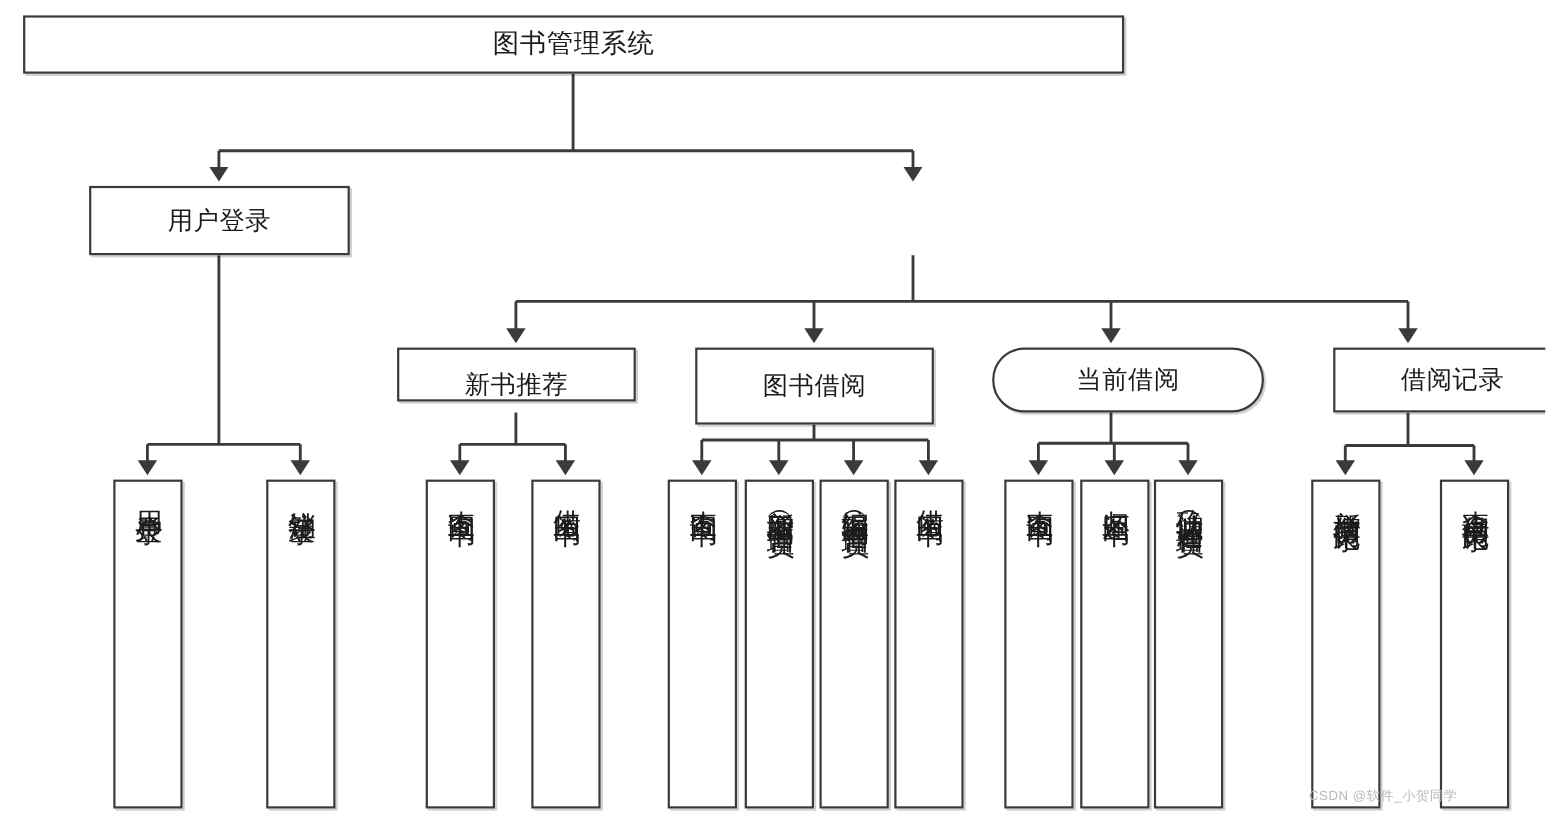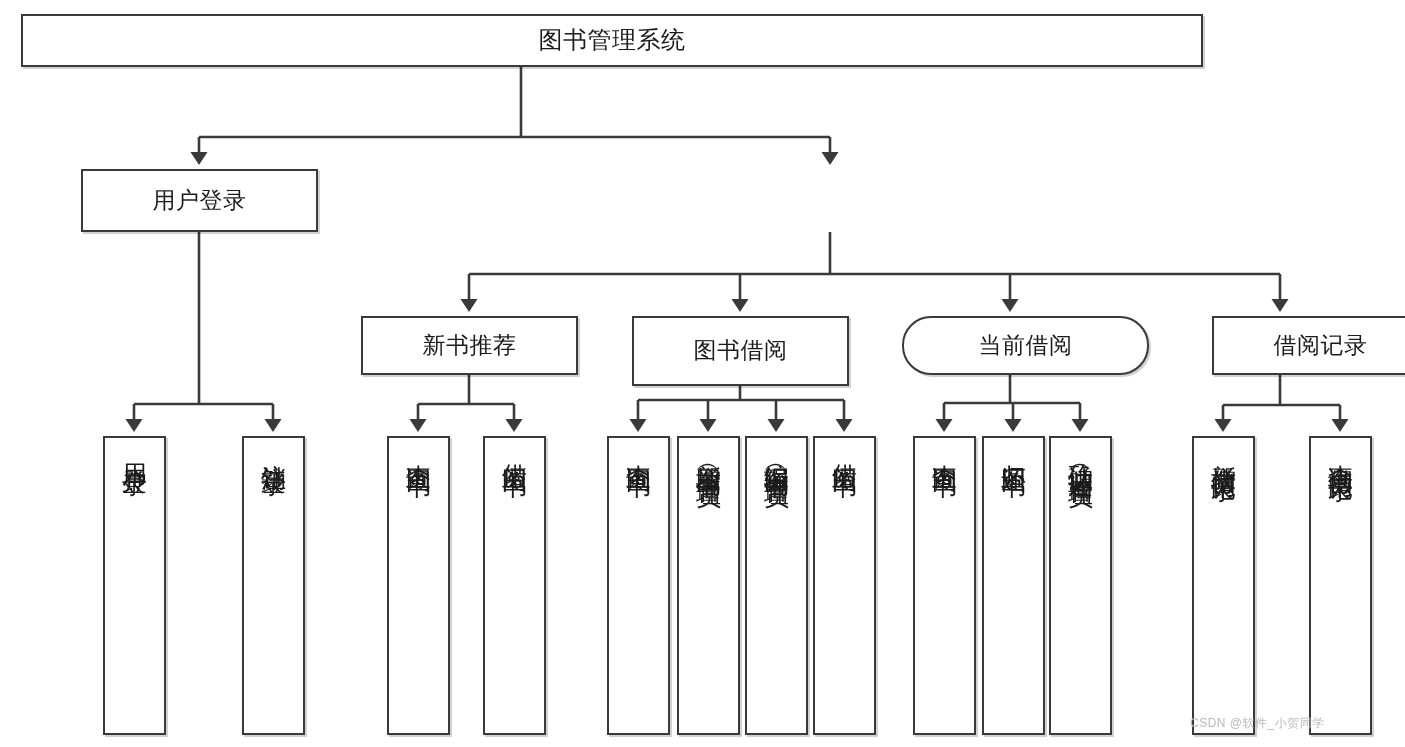--- a/index.html
+++ b/index.html
@@ -119,29 +119,29 @@
       <path d="M1013,403 L1013,425" marker-end="url(#arrow)"></path>
       <path d="M1080,403 L1080,425" marker-end="url(#arrow)"></path>
 
       <path d="M1280,375 L1280,405"></path>
       <path d="M1223,405 L1340,405"></path>
       <path d="M1223,405 L1223,425" marker-end="url(#arrow)"></path>
       <path d="M1340,405 L1340,425" marker-end="url(#arrow)"></path>
     </g>
   </svg>
 
-  <div class="node h root" style="left:21px; top:14px; width:1182px; height:53px;">
+  <div class="node h root" style="left:21px; top:14px; width:1001px; height:53px;">
     <span class="lbl">图书管理系统</span>
   </div>
 
   <div class="node h" style="left:81px; top:169px; width:237px; height:63px;">
     <span class="lbl">用户登录</span>
   </div>
 
-  <div class="node h" style="left:361px; top:316px; width:217px; height:59px;">
+  <div class="node h" style="left:361px; top:316px; width:217px; height:49px;align-items:flex-end;">
     <span class="lbl">新书推荐</span>
   </div>
   <div class="node h" style="left:632px; top:316px; width:217px; height:70px;">
     <span class="lbl">图书借阅</span>
   </div>
   <div class="node h" style="left:902px; top:316px; width:247px; height:59px;border-radius:29px;">
     <span class="lbl">当前借阅</span>
   </div>
   <div class="node h" style="left:1212px; top:316px; width:217px; height:59px;">
     <span class="lbl">借阅记录</span>

